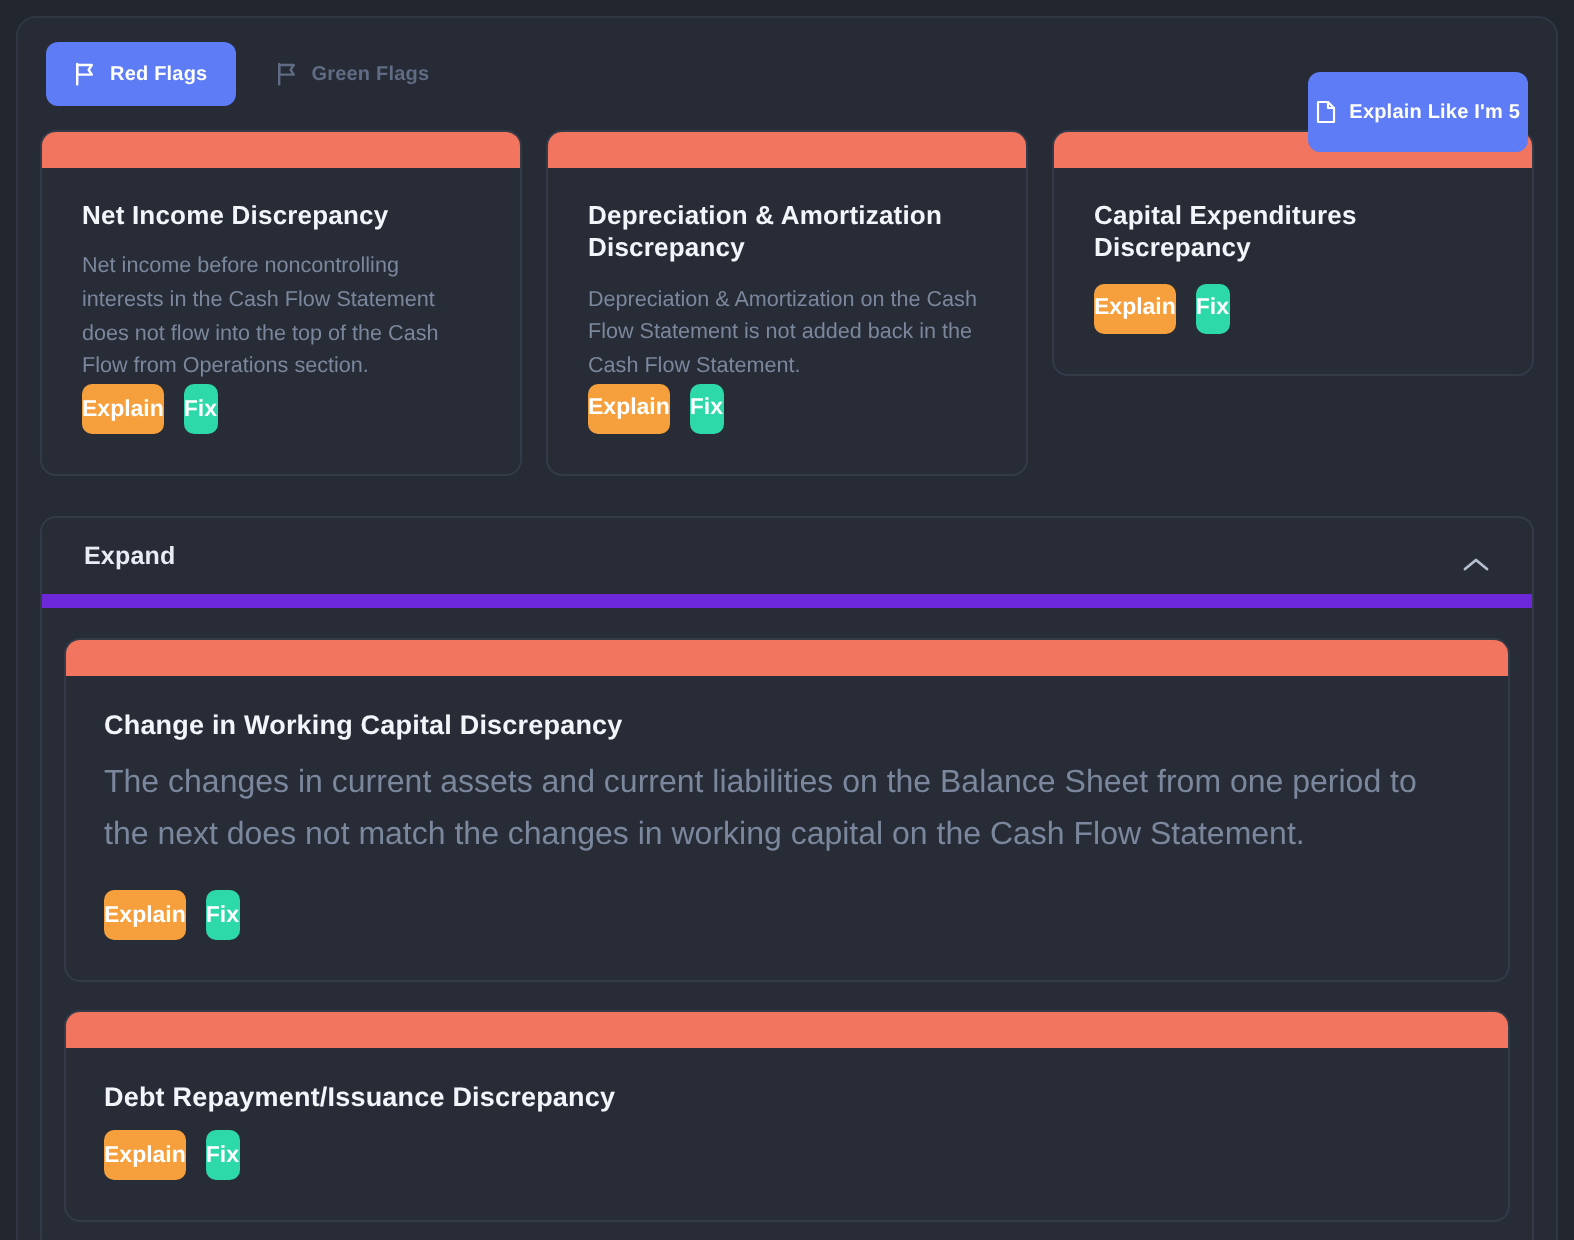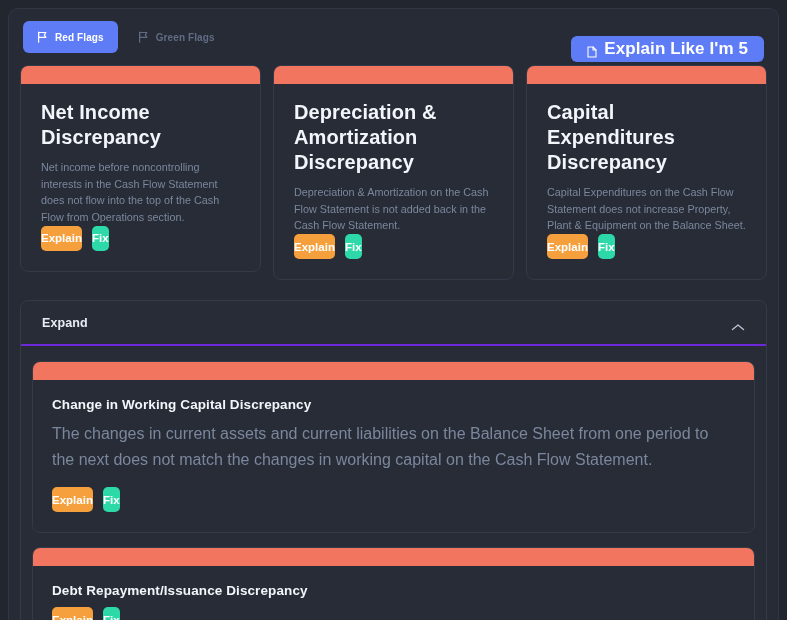--- a/index.html
+++ b/index.html
@@ -71,27 +71,27 @@
   .tab .flag-ico svg { display: block; }
 
   
   .eli5-btn {
     position: absolute;
     right: 14px;
     top: 27px;
     display: flex;
     align-items: center;
     gap: 7px;
-    height: 26px;
-    padding: 0 16px;
+    height: 40px;
+    padding: 0 4px;
     border: none;
     border-radius: 6px;
     background: #5d7cf5;
     color: #ffffff;
-    font-size: 17px;
+    font-size: 10px;
     font-weight: 700;
     letter-spacing: .1px;
     cursor: pointer;
     white-space: nowrap;
     font-family: "Liberation Sans", sans-serif;
   }
   .eli5-btn .doc-ico { display: block; width: 10px; height: 12px; }
 
   
   .card-row {
@@ -120,21 +120,21 @@
   }
 
   .card-body {
     padding: 16px 20px 20px 20px;
     flex: 1;
     display: flex;
     flex-direction: column;
   }
 
   .card-title {
-    font-size: 20px;
+    font-size: 13px;
     font-weight: 700;
     line-height: 1.25;
     color: #f2f5fa;
     margin-bottom: 9px;
     letter-spacing: .1px;
   }
 
   .card-desc {
     font-size: 10.8px;
     line-height: 1.55;
@@ -171,21 +171,21 @@
     overflow: hidden;
   }
 
   .expand-header {
     height: 45px;
     display: flex;
     align-items: center;
     justify-content: space-between;
     padding: 0 21px;
     cursor: pointer;
-    border-bottom: 2px solid #6d28d9;
+    border-bottom: 7px solid #6d28d9;
   }
 
   .expand-title {
     font-size: 12.5px;
     font-weight: 700;
     color: #e8ecf4;
     letter-spacing: .1px;
   }
 
   .chev { width: 14px; height: 9px; display: block; }
@@ -274,21 +274,20 @@
           <button class="btn btn-explain">Explain</button>
           <button class="btn btn-fix">Fix</button>
         </div>
       </div>
     </div>
 
     <div class="flag-card">
       <div class="sev-bar"></div>
       <div class="card-body">
         <div class="card-title">Capital Expenditures Discrepancy</div>
-        <div class="card-desc">Capital Expenditures on the Cash Flow Statement does not increase Property, Plant &amp; Equipment on the Balance Sheet.</div>
         <div class="btn-row">
           <button class="btn btn-explain">Explain</button>
           <button class="btn btn-fix">Fix</button>
         </div>
       </div>
     </div>
 
   </div>
 
   <div class="expand-section">

